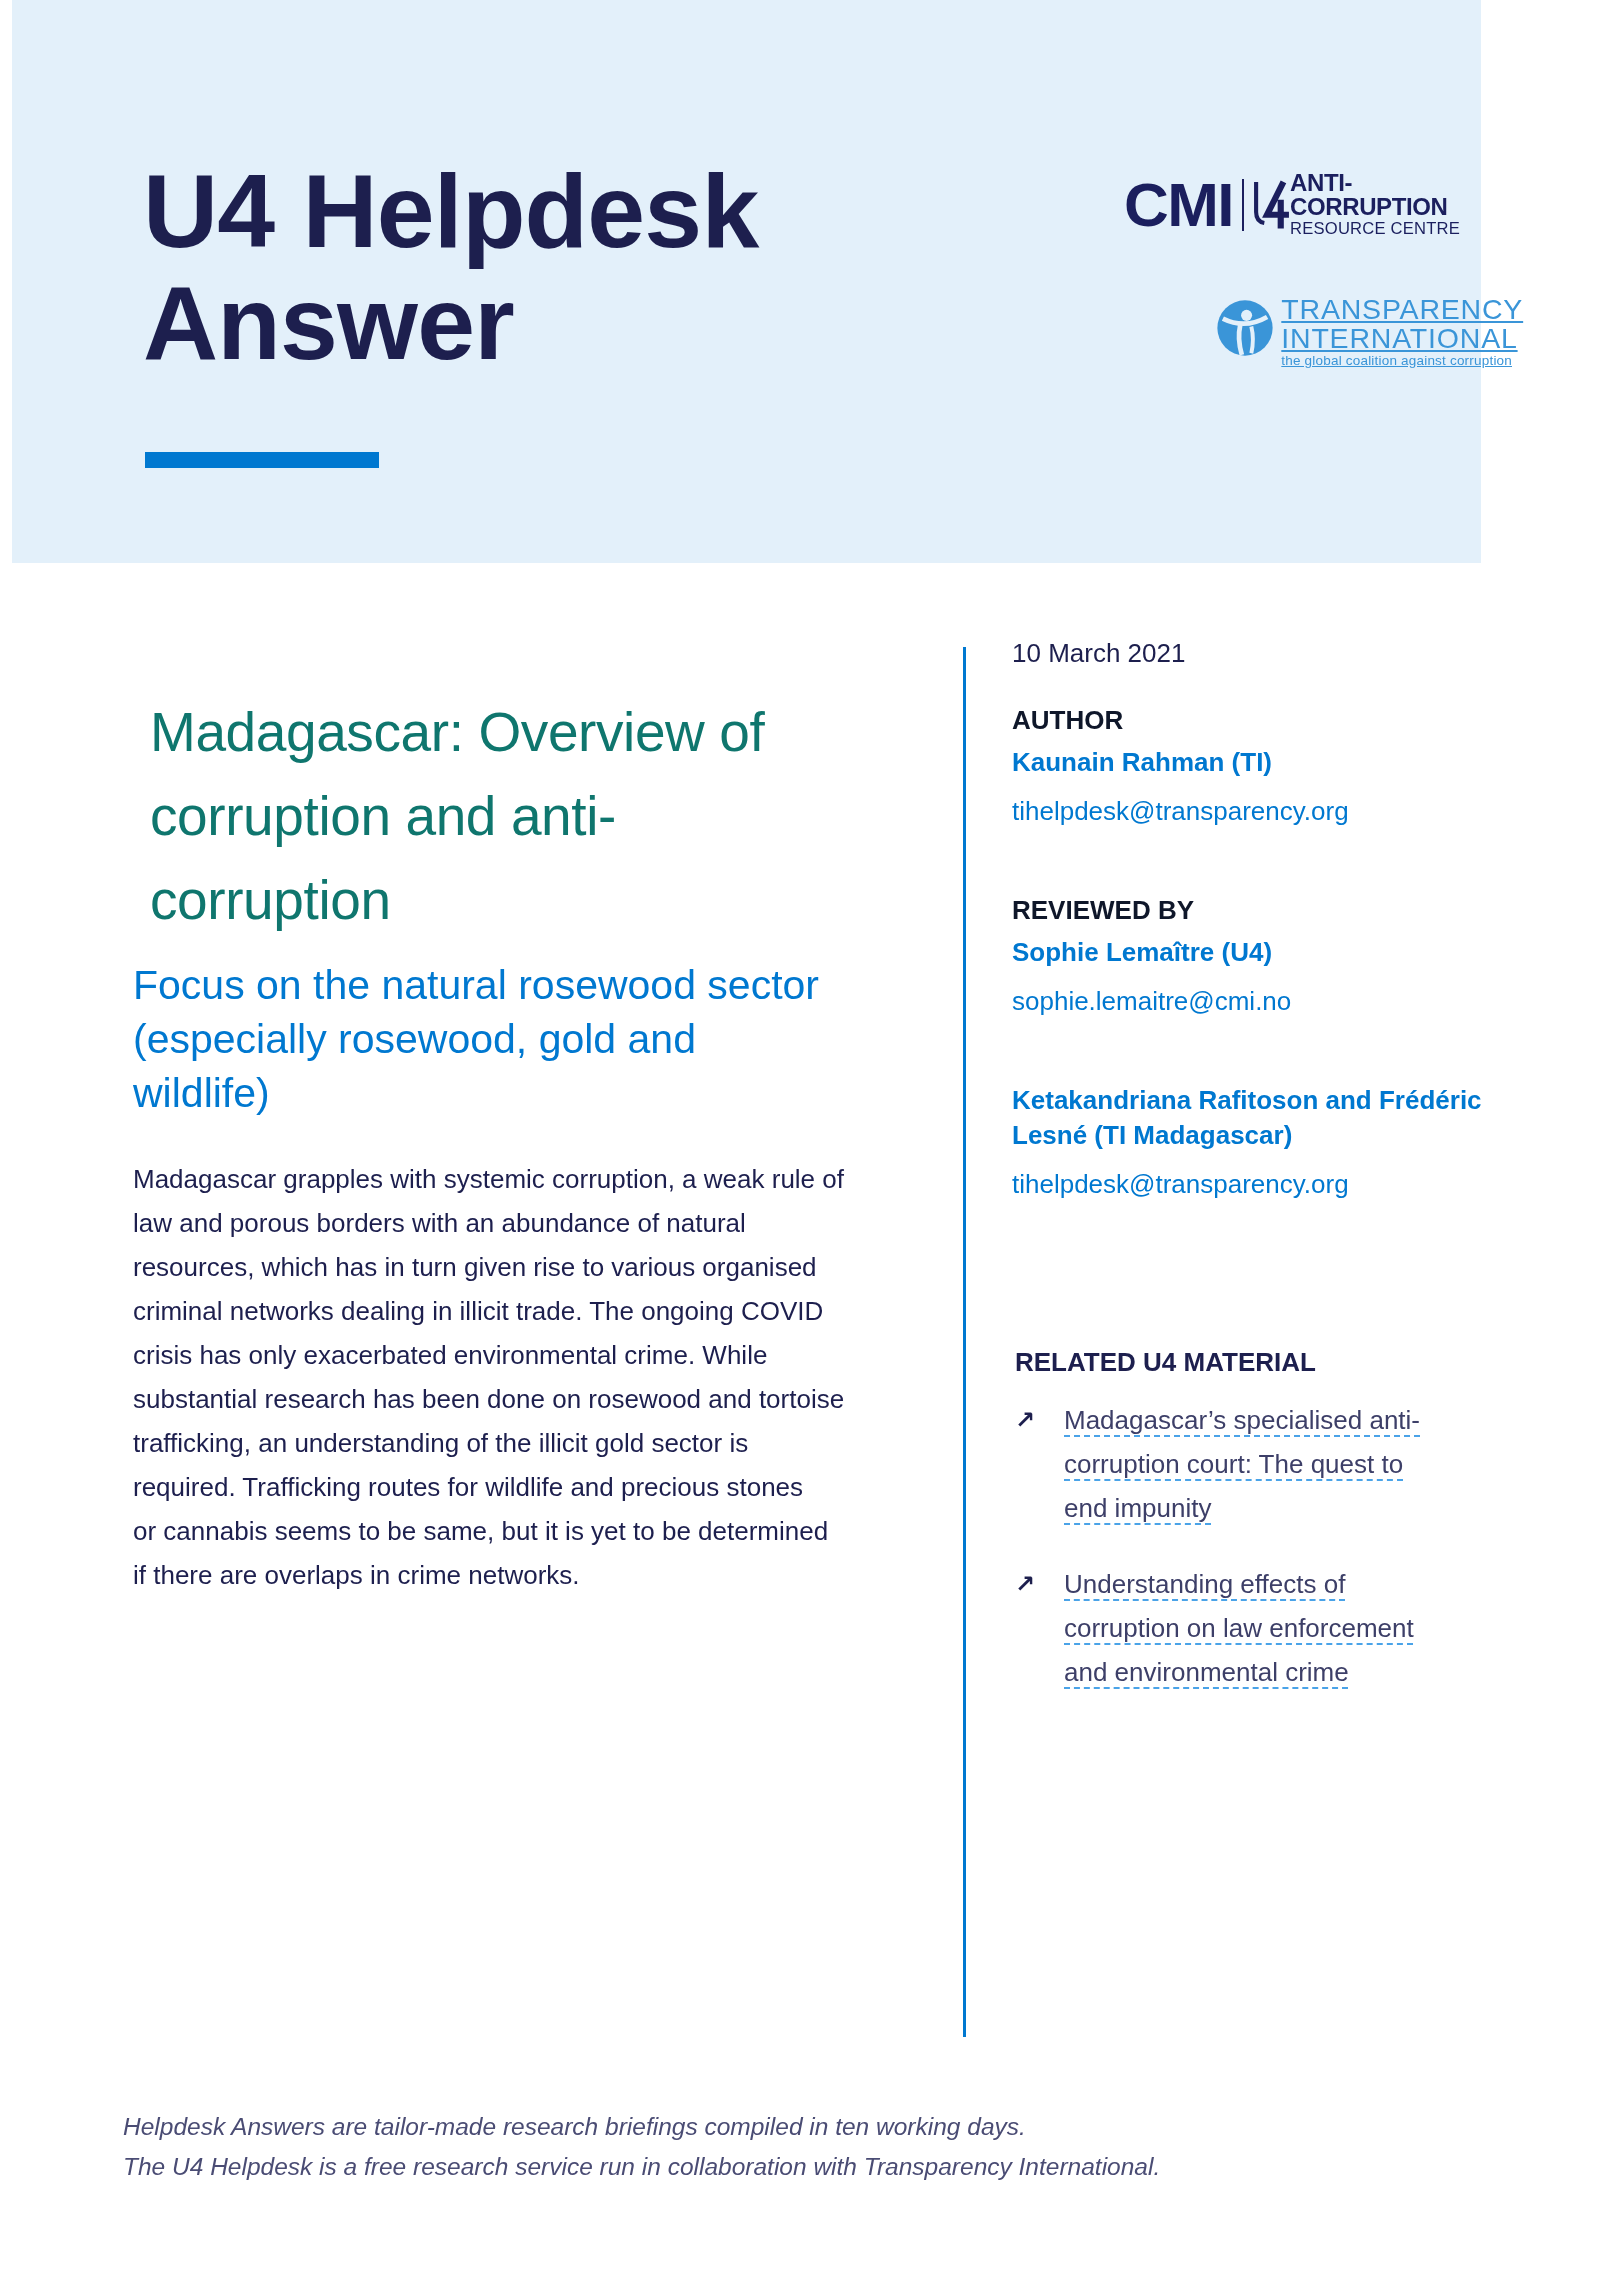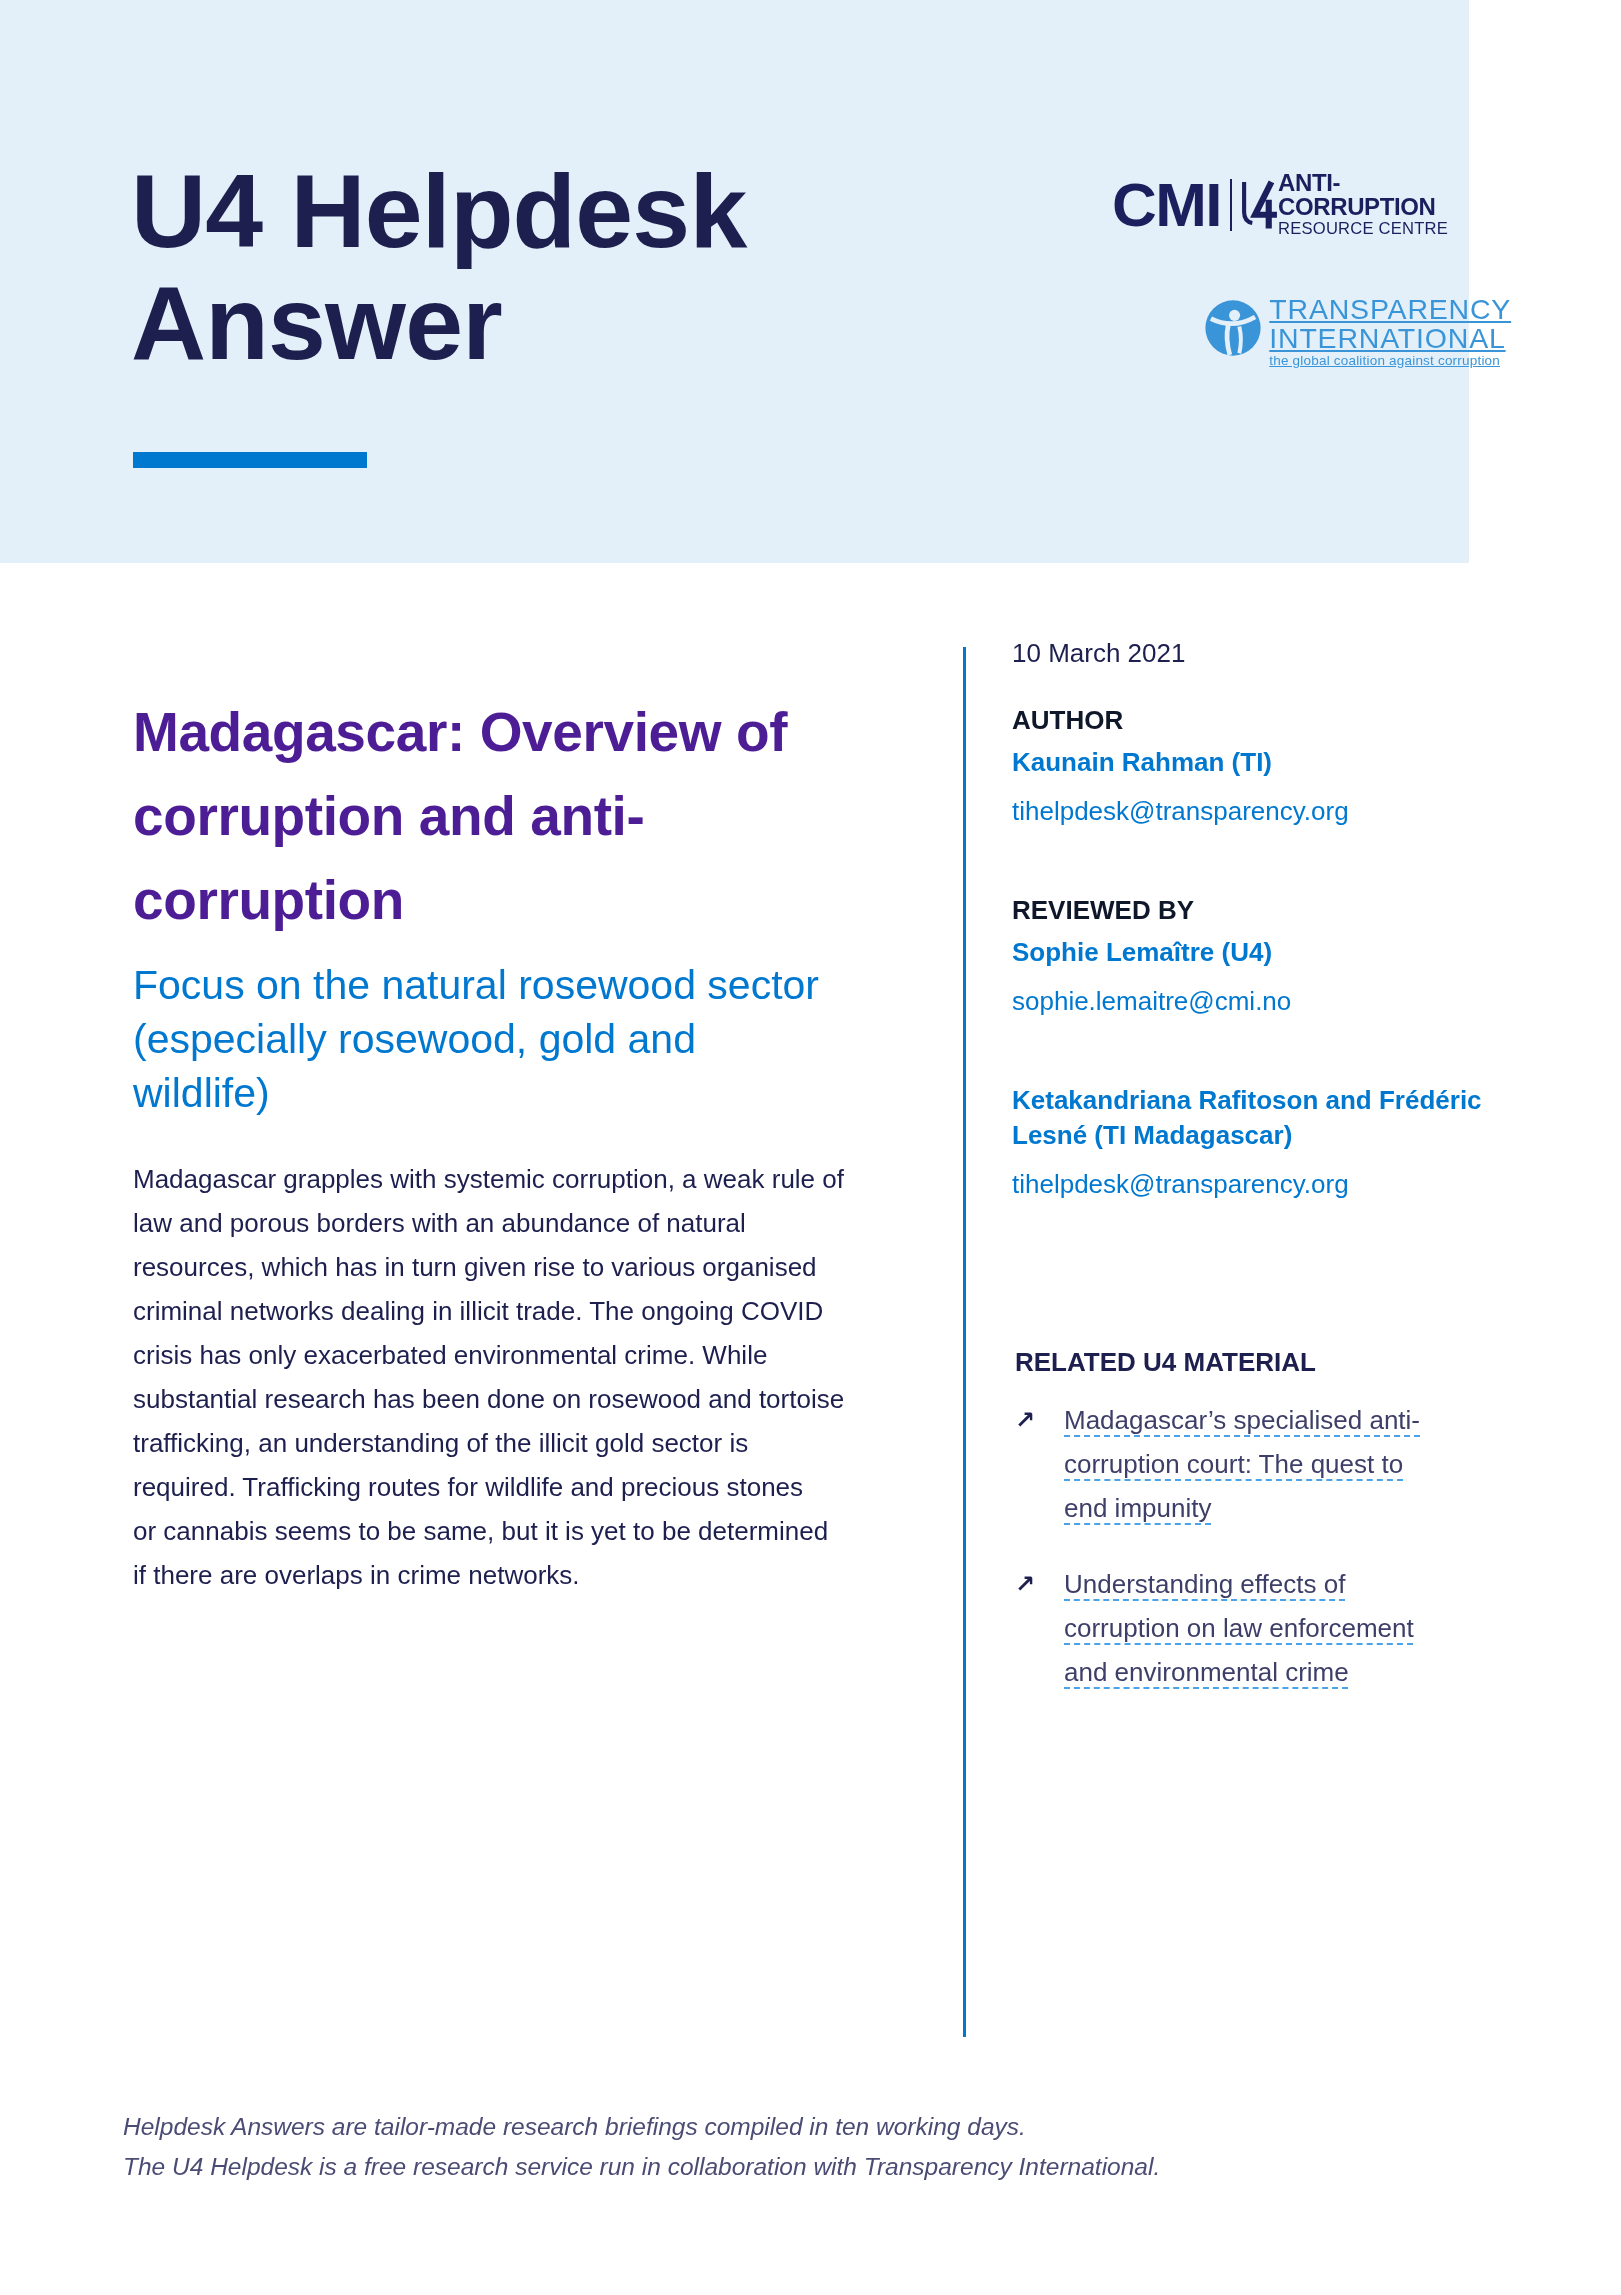--- a/index.html
+++ b/index.html
@@ -1,37 +1,37 @@
 <!DOCTYPE html>
 <html style="font-size:12.7px"><head>
 <meta charset="utf-8">
 <style>
   * { box-sizing: border-box; margin: 0; padding: 0; }
   html, body { width: 1621px; height: 2295px; background: #ffffff; }
   body { position: relative; font-family: "Liberation Sans", "DejaVu Sans", sans-serif; color: #1d1f4e; overflow: hidden; }
 
-  .header { position: absolute; left: 0; top: 0; width: 1469px; height: 563px; background: #e3f0fa; }
+  .header { position: absolute; left: 12px; top: 0; width: 1469px; height: 563px; background: #e3f0fa; }
   .brand-title { position: absolute; left: 131px; top: 155px; font-size: 104px; line-height: 112px; font-weight: 700; color: #1d1f4e; letter-spacing: -0.8px; }
   .brand-title span { display: block; }
   .brand-bar { position: absolute; left: 133px; top: 452px; width: 234px; height: 16px; background: #0078d0; }
 
   .cmi-logo { position: absolute; left: 1112px; top: 173px; height: 63px; display: flex; align-items: center; color: #1b1f5e; }
   .cmi-text { font-size: 62px; font-weight: 700; letter-spacing: -1.6px; line-height: 63px; }
   .cmi-sep { width: 1.6px; height: 52px; background: #1b1f5e; margin: 0 8px 0 9.5px; }
   .u4-text { display: flex; flex-direction: column; line-height: 1; }
   .u4-text .l1 { font-size: 24px; font-weight: 700; letter-spacing: -0.4px; }
   .u4-text .l2 { font-size: 16.6px; font-weight: 400; margin-top: 2.4px; letter-spacing: 0.2px; }
 
   .ti-logo { position: absolute; left: 1203px; top: 295px; display: flex; align-items: flex-start; color: #3a95d8; }
   .ti-globe { width: 60px; height: 60px; margin-right: 6.3px; margin-top: 3.2px; }
   .ti-text { display: flex; flex-direction: column; line-height: 1; text-decoration: underline; }
   .ti-text .l1, .ti-text .l2 { font-size: 28.5px; font-weight: 400; letter-spacing: 0.8px; line-height: 28.5px; }
   .ti-text .l3 { font-size: 13.5px; margin-top: 1.6px; letter-spacing: 0.2px; }
 
-  .main-title { position: absolute; left: 133px; top: 690px; width: 728px; font-size: 55px; line-height: 84px; font-weight: 700; color: #4c1d95; letter-spacing: -0.4px; }
+  .main-title { position: absolute; left: 150px; top: 690px; width: 728px; font-size: 55px; line-height: 84px; font-weight: 400; color: #0f766e; letter-spacing: -0.4px; }
   .subtitle { position: absolute; left: 133px; top: 958px; width: 744px; font-size: 41px; line-height: 54px; font-weight: 400; color: #0078d0; }
   .summary { position: absolute; left: 133px; top: 1157px; width: 752px; font-size: 26px; line-height: 44px; color: #1d1f4e; }
 
   .divider { position: absolute; left: 963px; top: 647px; width: 3.2px; height: 1390px; background: #0078d0; }
 
   .side { position: absolute; left: 1012px; top: 0; width: 554px; }
   .date { position: absolute; top: 633px; font-size: 26px; line-height: 40px; color: #1d1f4e; }
   .label { position: absolute; font-size: 26px; font-weight: 700; line-height: 40px; color: #0f172a; }
   .person { position: absolute; font-size: 26px; font-weight: 700; line-height: 35px; color: #0078d0; width: 507px; }
   .email { position: absolute; font-size: 26px; line-height: 40px; color: #0078d0; }

